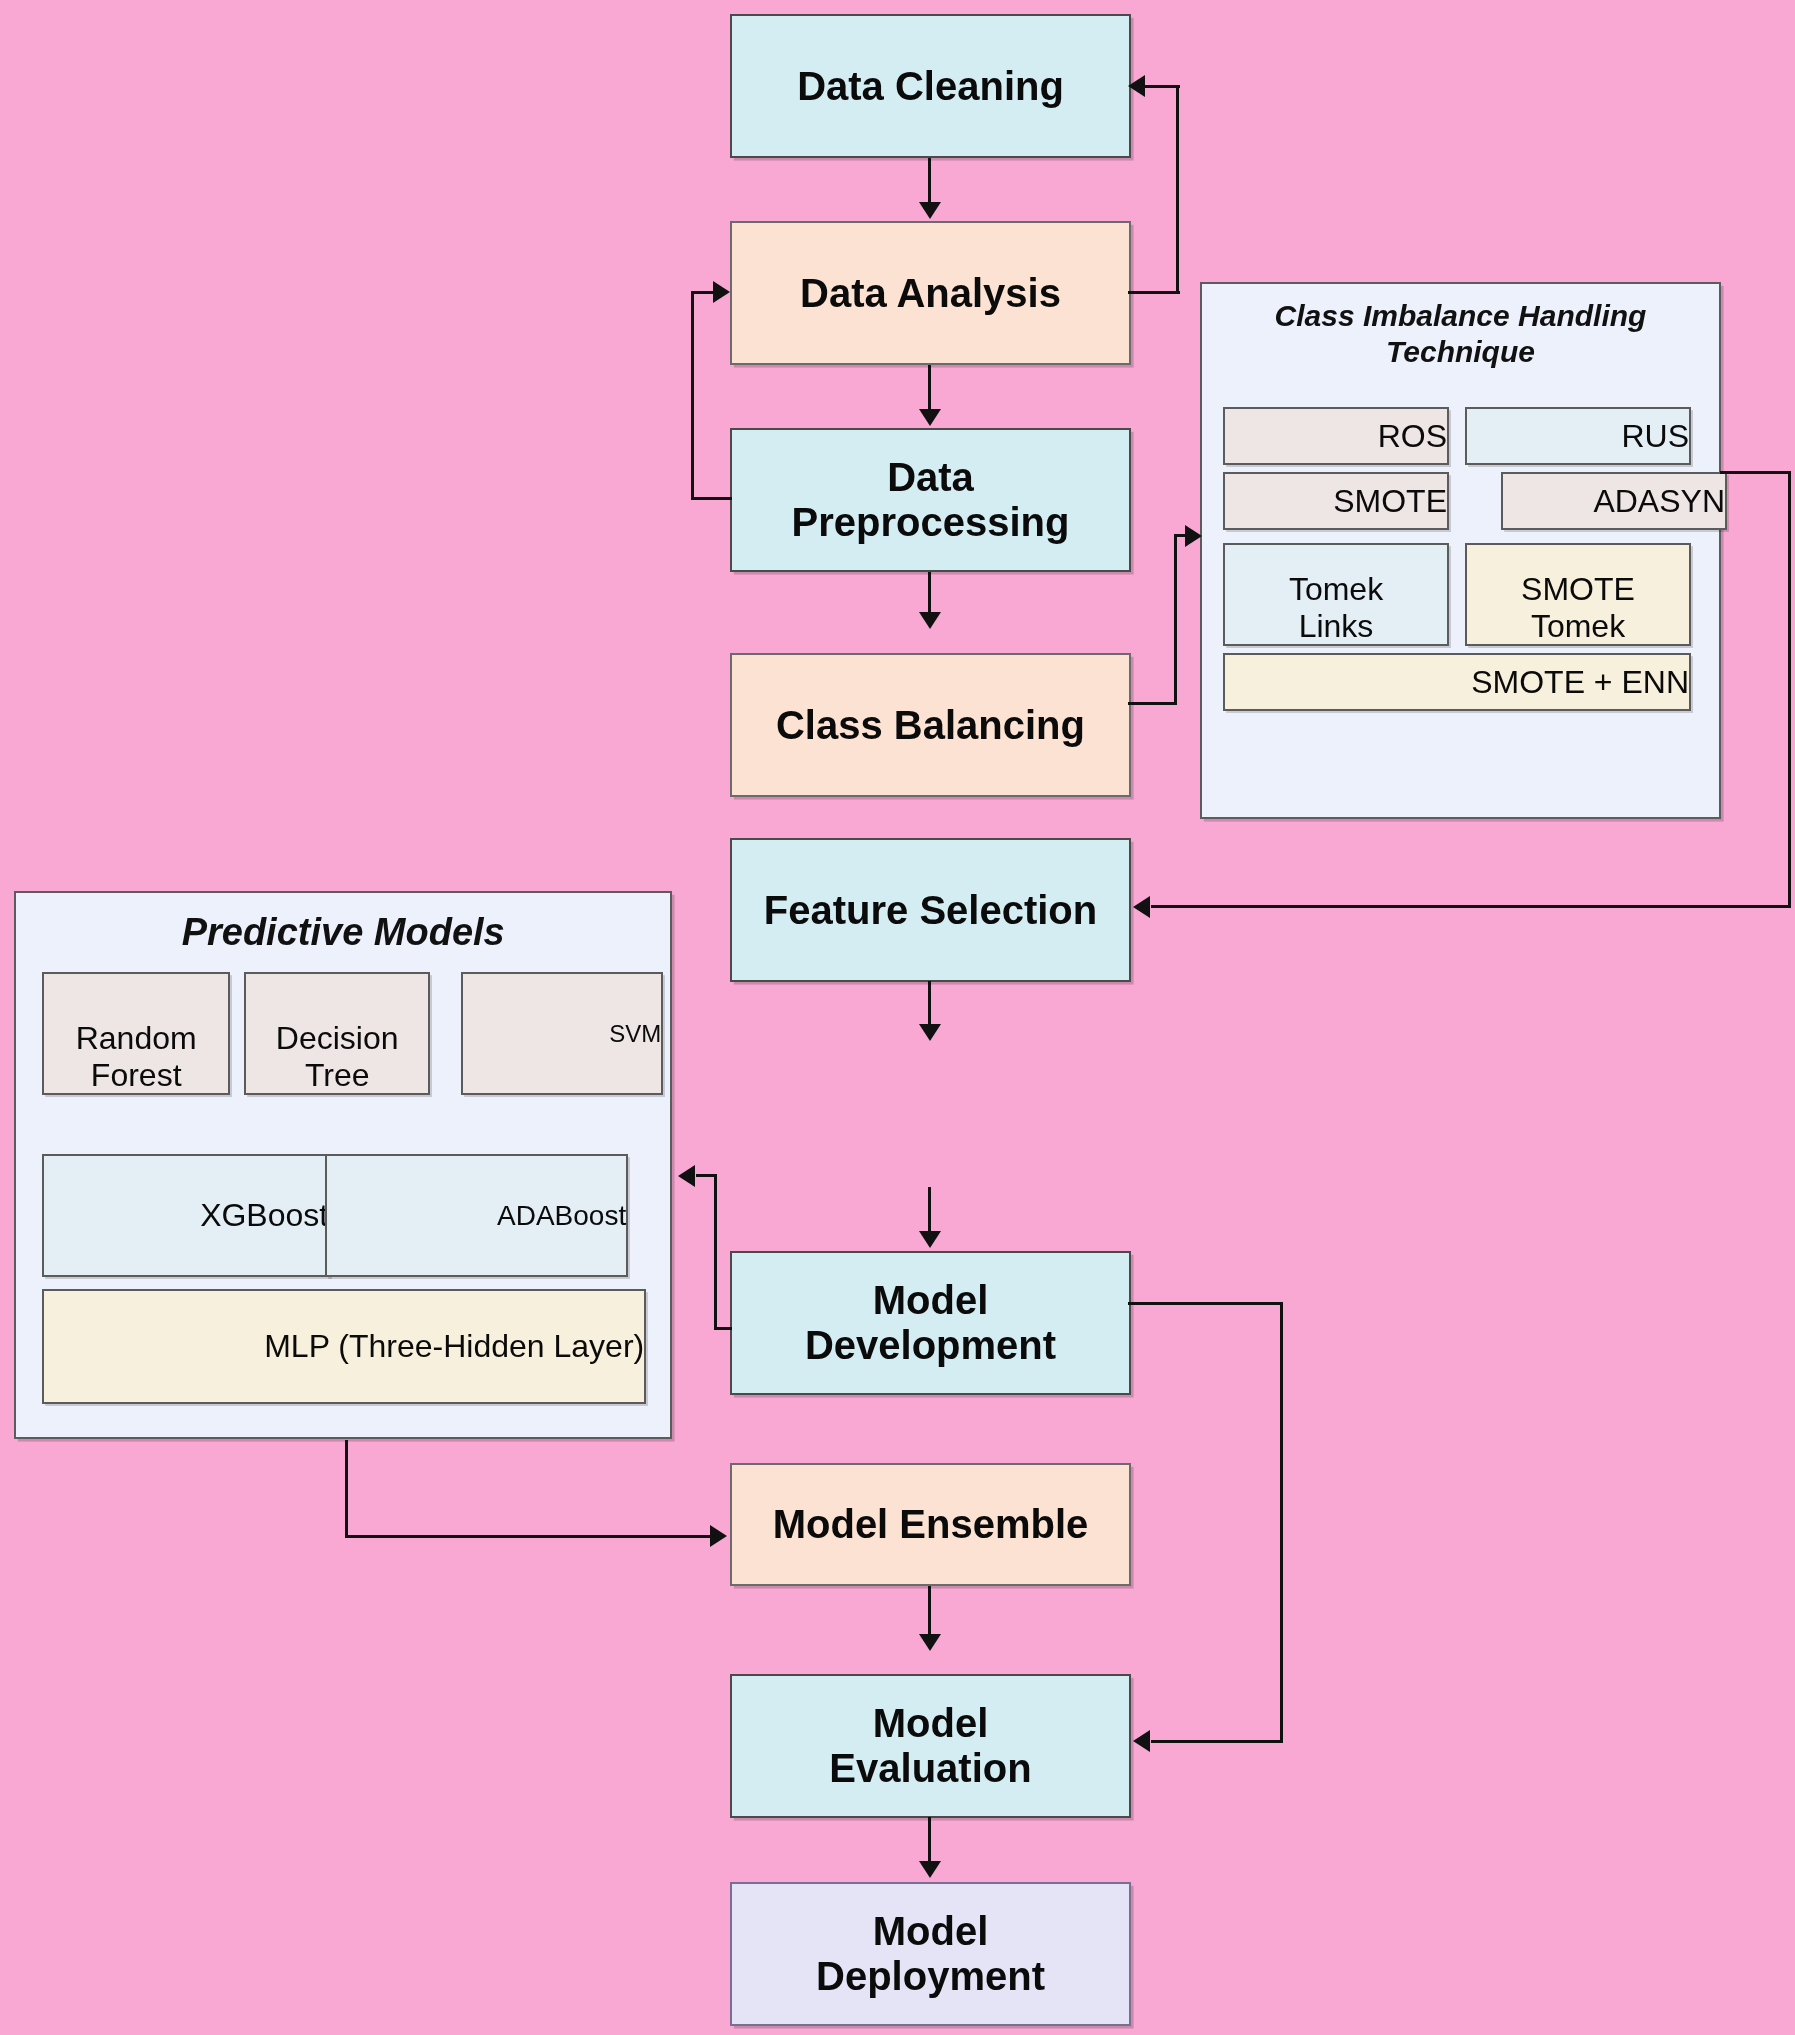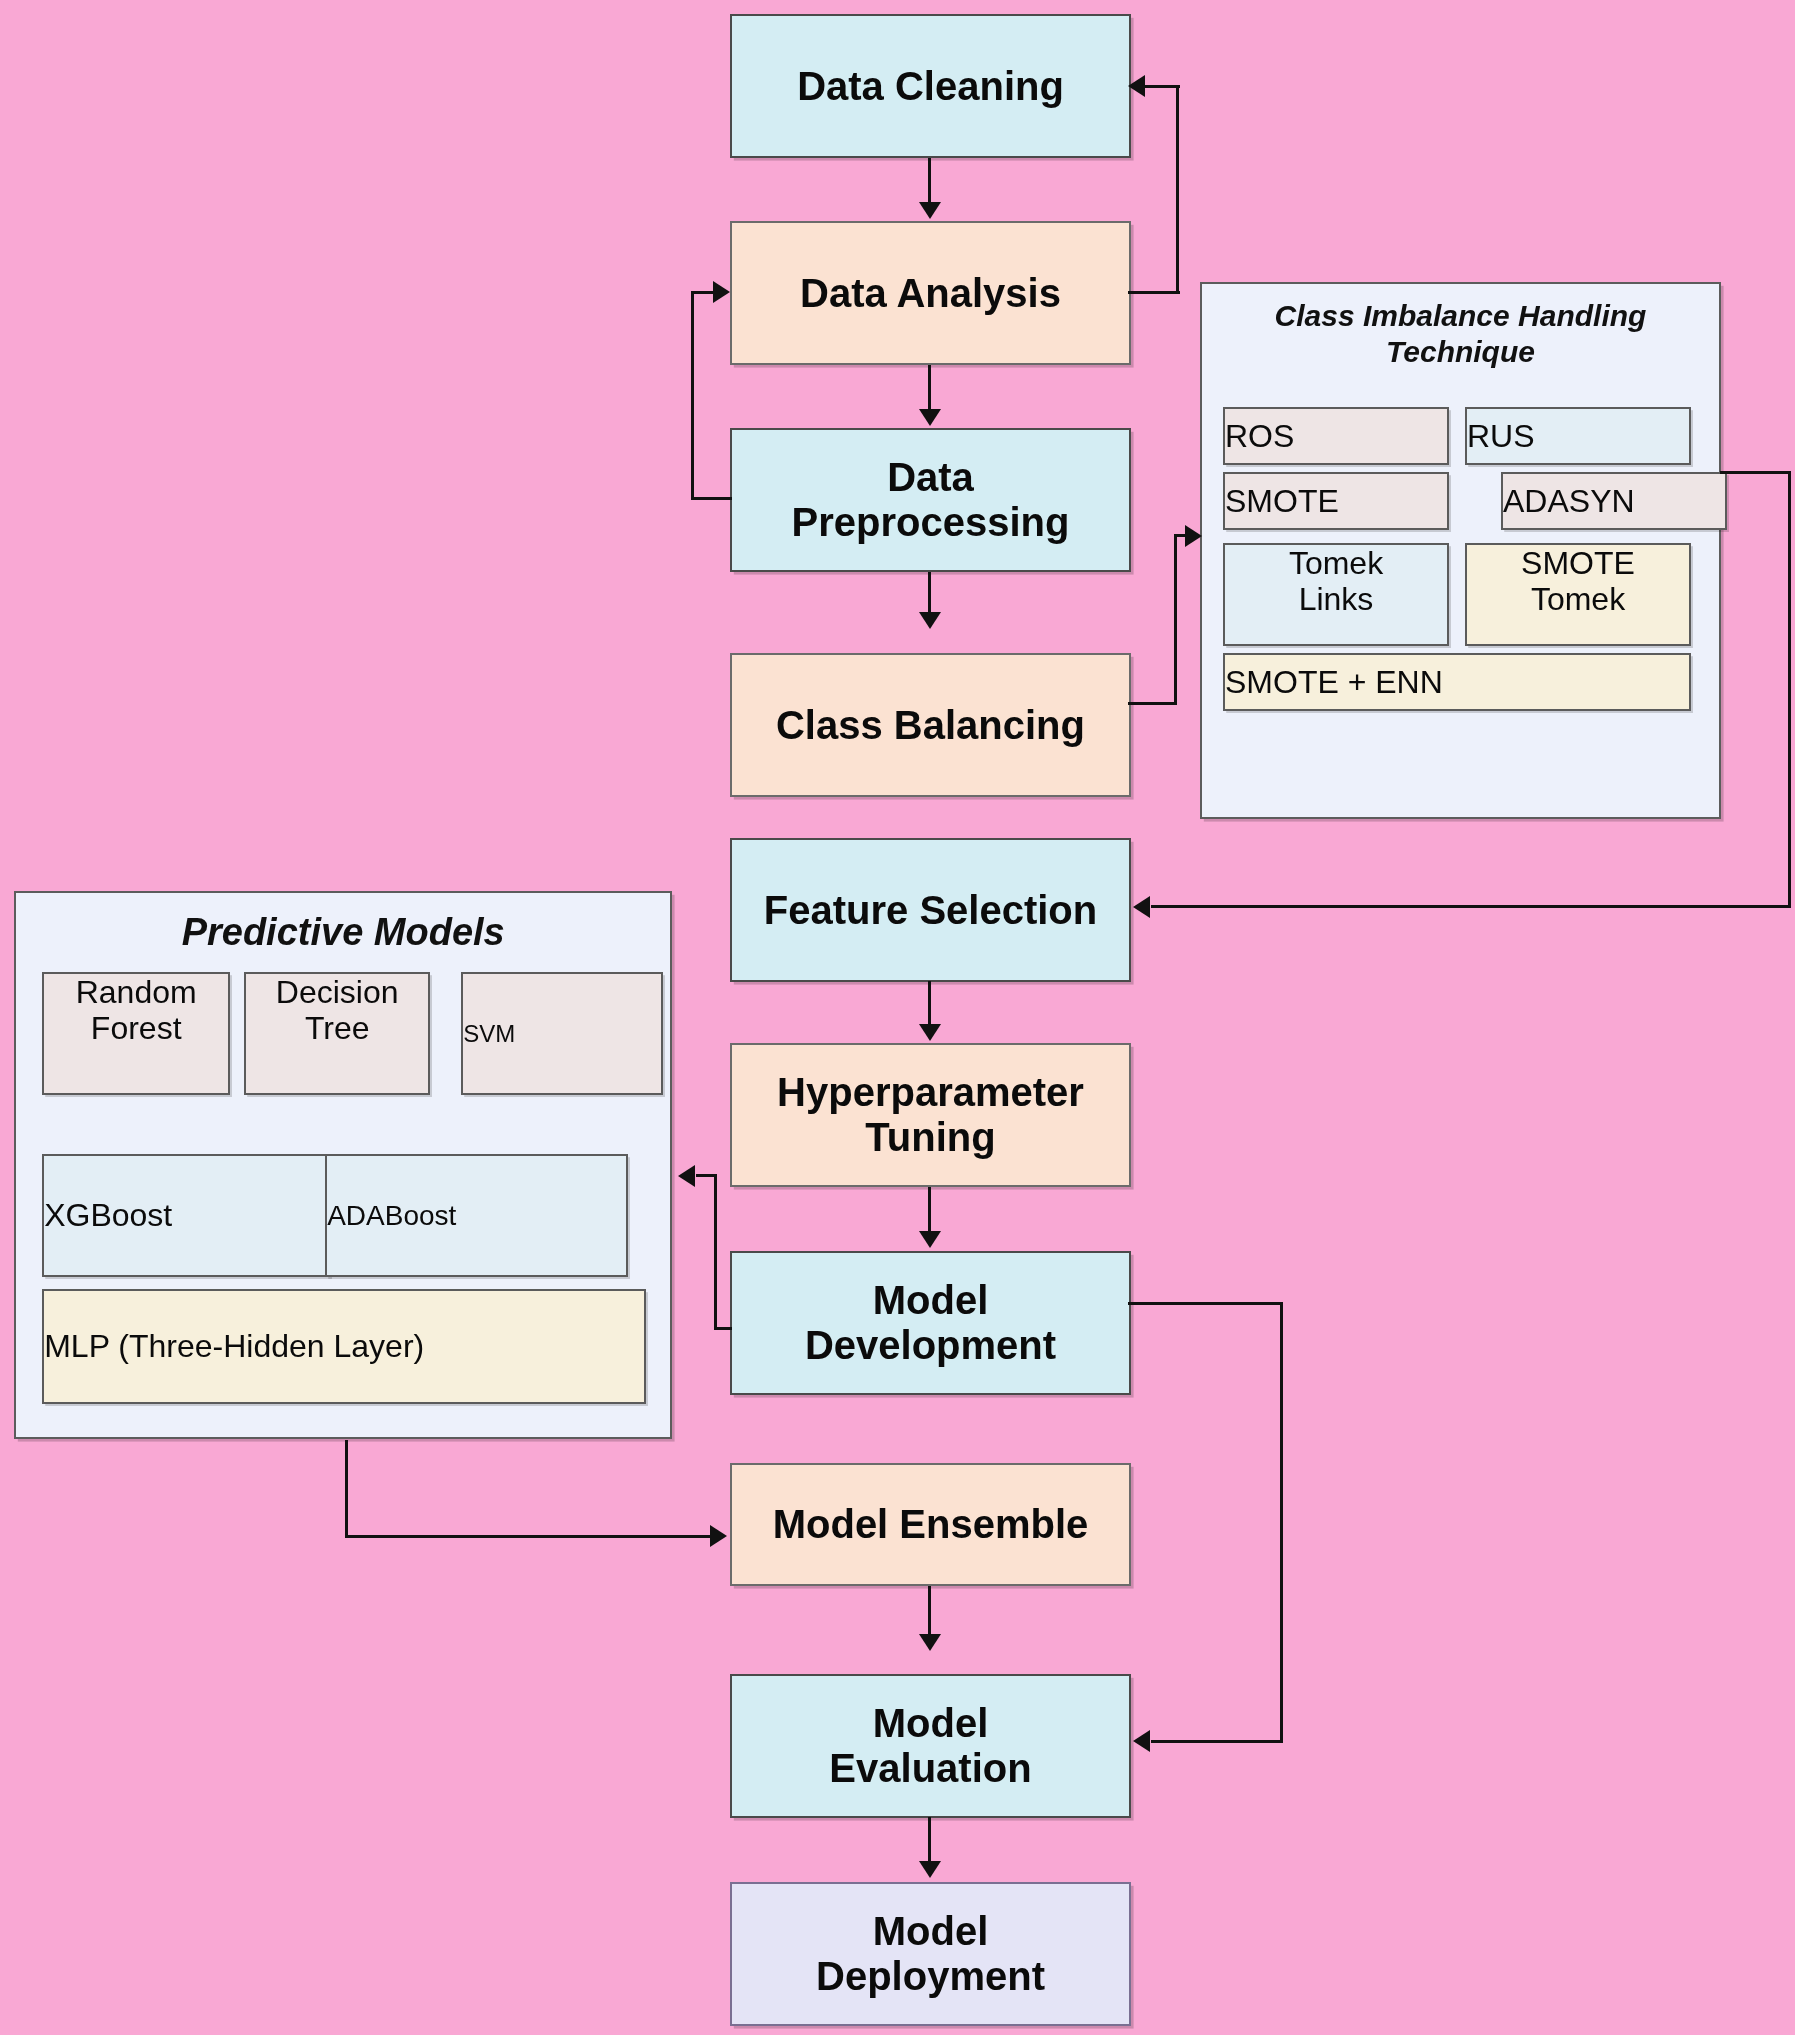--- a/index.html
+++ b/index.html
@@ -30,21 +30,21 @@
   .panel-title{
     position:absolute;left:0;right:0;
     text-align:center;
     font-style:italic;font-weight:bold;
     color:#111;
     line-height:1.18;
   }
   .chip{
     position:absolute;box-sizing:border-box;
     border:2.6px solid #5b5b5b;
-    display:flex;align-items:center;justify-content:flex-start;
+    display:flex;align-items:center;justify-content:flex-end;
     text-align:center;font-weight:normal;color:#0b0b0b;line-height:1.14;
     box-shadow:2.6px 2.6px 0 -0.6px rgba(0,0,0,0.16);
   }
   .c-rose{background:#eee5e5;}
   .c-ice{background:#e3eef5;}
   .c-cream{background:#f7f0dc;}
 
   
   .ln{position:absolute;background:#111;}
   .lnh{height:3.2px;}
@@ -73,24 +73,20 @@
   </div>
 
   <div class="node peach" style="left:730px;top:653px;width:401px;height:144px;font-size:40px;">
     <span>Class Balancing</span>
   </div>
 
   <div class="node cyan" style="left:730px;top:838px;width:401px;height:144px;font-size:40px;">
     <span>Feature Selection</span>
   </div>
 
-  <div class="node peach" style="left:730px;top:1043px;width:401px;height:144px;font-size:40px;flex-direction:column;">
-    <span>Hyperparameter</span>
-    <span>Tuning</span>
-  </div>
 
   <div class="node cyan" style="left:730px;top:1251px;width:401px;height:144px;font-size:40px;flex-direction:column;">
     <span>Model</span>
     <span>Development</span>
   </div>
 
   <div class="node peach" style="left:730px;top:1463px;width:401px;height:123px;font-size:40px;">
     <span>Model Ensemble</span>
   </div>
 

